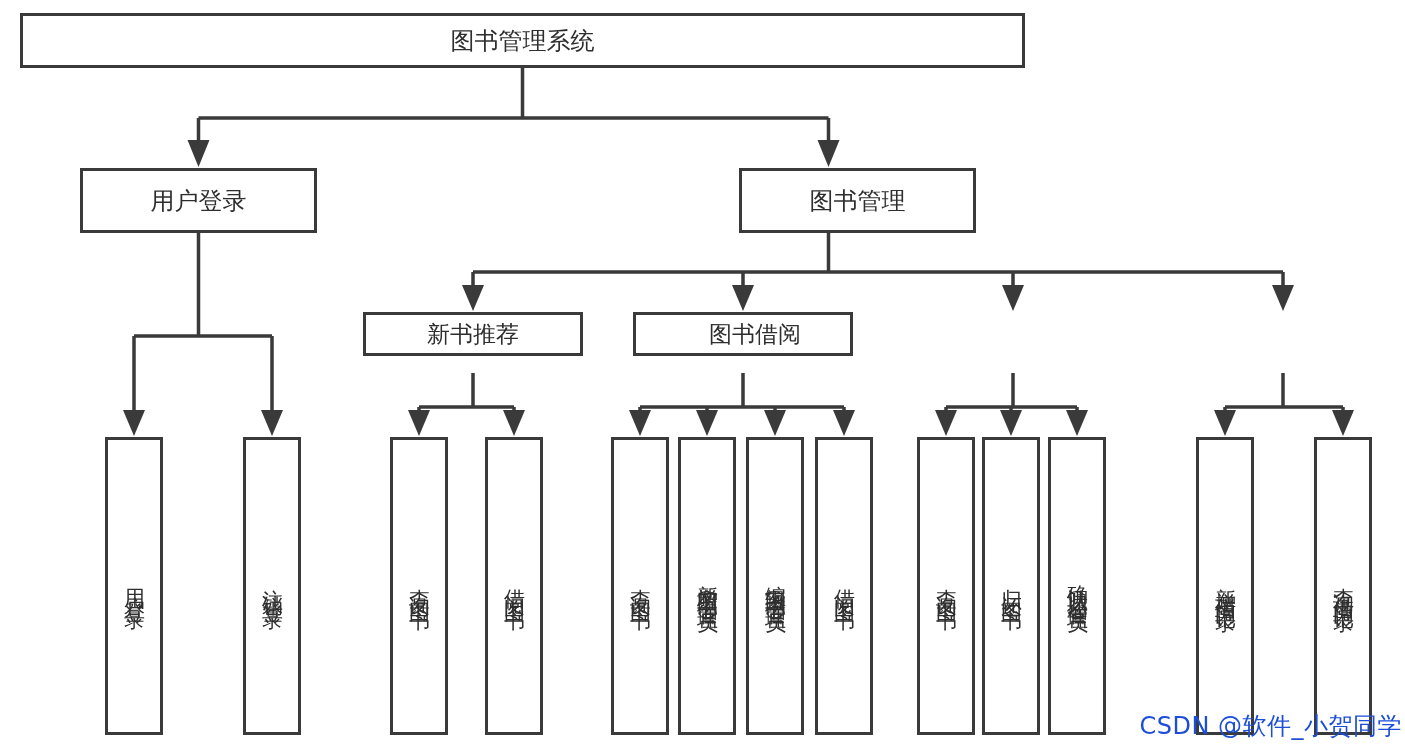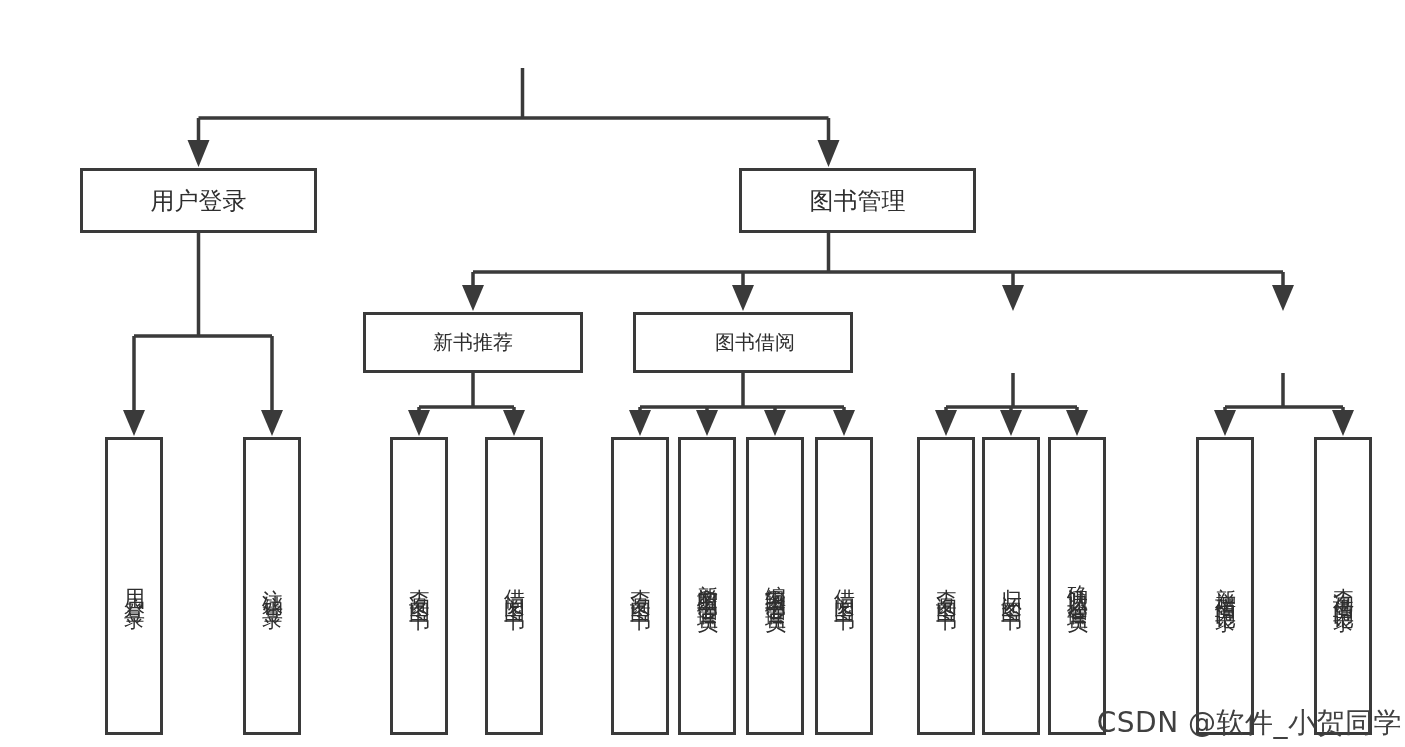--- a/index.html
+++ b/index.html
@@ -26,21 +26,21 @@
     display: flex;
     align-items: center;
     justify-content: center;
     text-align: center;
     z-index: 2;
   }
   .root-box   { left: 20px;  top: 13px;  width: 1005px; height: 55px; font-size: 24px; }
   .branch-box { top: 168px; width: 237px; height: 65px; font-size: 24px; }
   .b0 { left: 80px; }
   .b1 { left: 710px; margin-left: 29px; }
-  .module-box { top: 312px; width: 220px; height: 61px; font-size: 20px; text-align: center; }
+  .module-box { top: 312px; width: 220px; height: 44px; font-size: 23px; text-align: center; }
   .m0 { left: 363px; }
   .m1 { left: 633px; padding-left: 24px; }
   .m2 { left: 903px; }
   .m3 { left: 1173px; }
   .leaf-box {
     top: 437px; width: 58px; height: 298px;
     font-size: 21px;
     writing-mode: vertical-rl;
     letter-spacing: 7px;
     line-height: 1;
@@ -55,22 +55,22 @@
   .l8  { left: 815px; }
   .l9  { left: 917px; }
   .l10 { left: 982px; }
   .l11 { left: 1048px; letter-spacing: 4px; }
   .l12 { left: 1196px; letter-spacing: 5px; }
   .l13 { left: 1314px; letter-spacing: 5px; }
   .watermark {
     position: absolute;
     right: 3px;
     bottom: 5px;
-    font-size: 28px;
-    color: #404040;
+    font-size: 24px;
+    color: #1d4ed8;
     letter-spacing: 0.5px;
     z-index: 5;
     white-space: nowrap;
   }
 </style>
 </head>
 <body>
 
 <div id="stage">
 
@@ -110,20 +110,21 @@
       <polygon points="764,410 786,410 775,436"></polygon>
       <polygon points="833,410 855,410 844,436"></polygon>
       <polygon points="935,410 957,410 946,436"></polygon>
       <polygon points="1000,410 1022,410 1011,436"></polygon>
       <polygon points="1066,410 1088,410 1077,436"></polygon>
       <polygon points="1214,410 1236,410 1225,436"></polygon>
       <polygon points="1332,410 1354,410 1343,436"></polygon>
     </g>
   </svg>
 
+  <div class="node root-box">图书管理系统</div>
 
   <div class="node branch-box b0">用户登录</div>
   <div class="node branch-box b1">图书管理</div>
 
   <div class="node module-box m0">新书推荐</div>
   <div class="node module-box m1">图书借阅</div>
 
   <div class="node leaf-box l1">用户登录</div>
   <div class="node leaf-box l2">注销登录</div>
 

